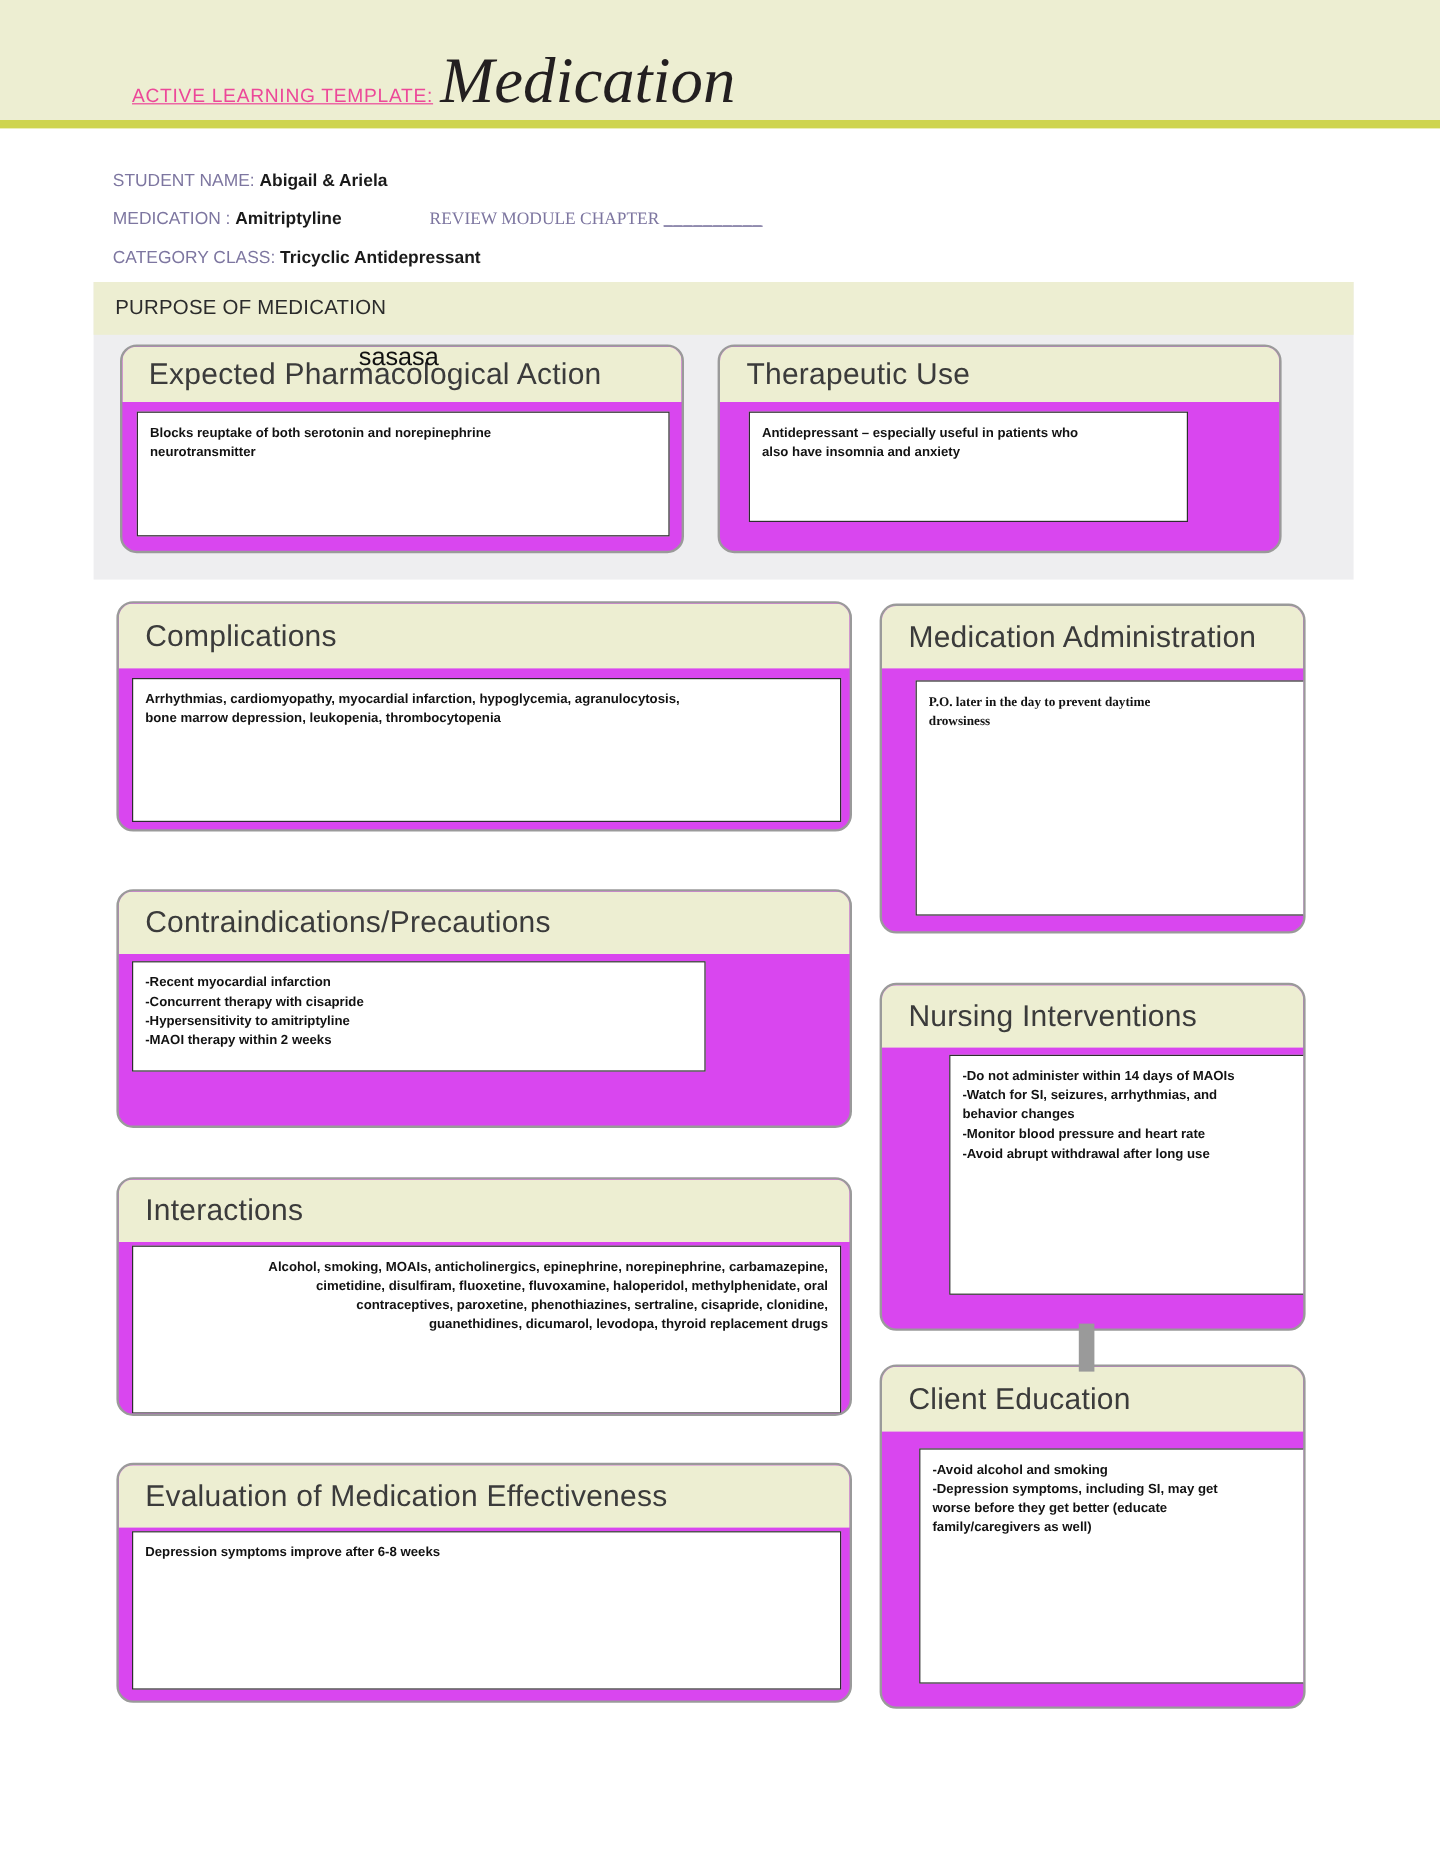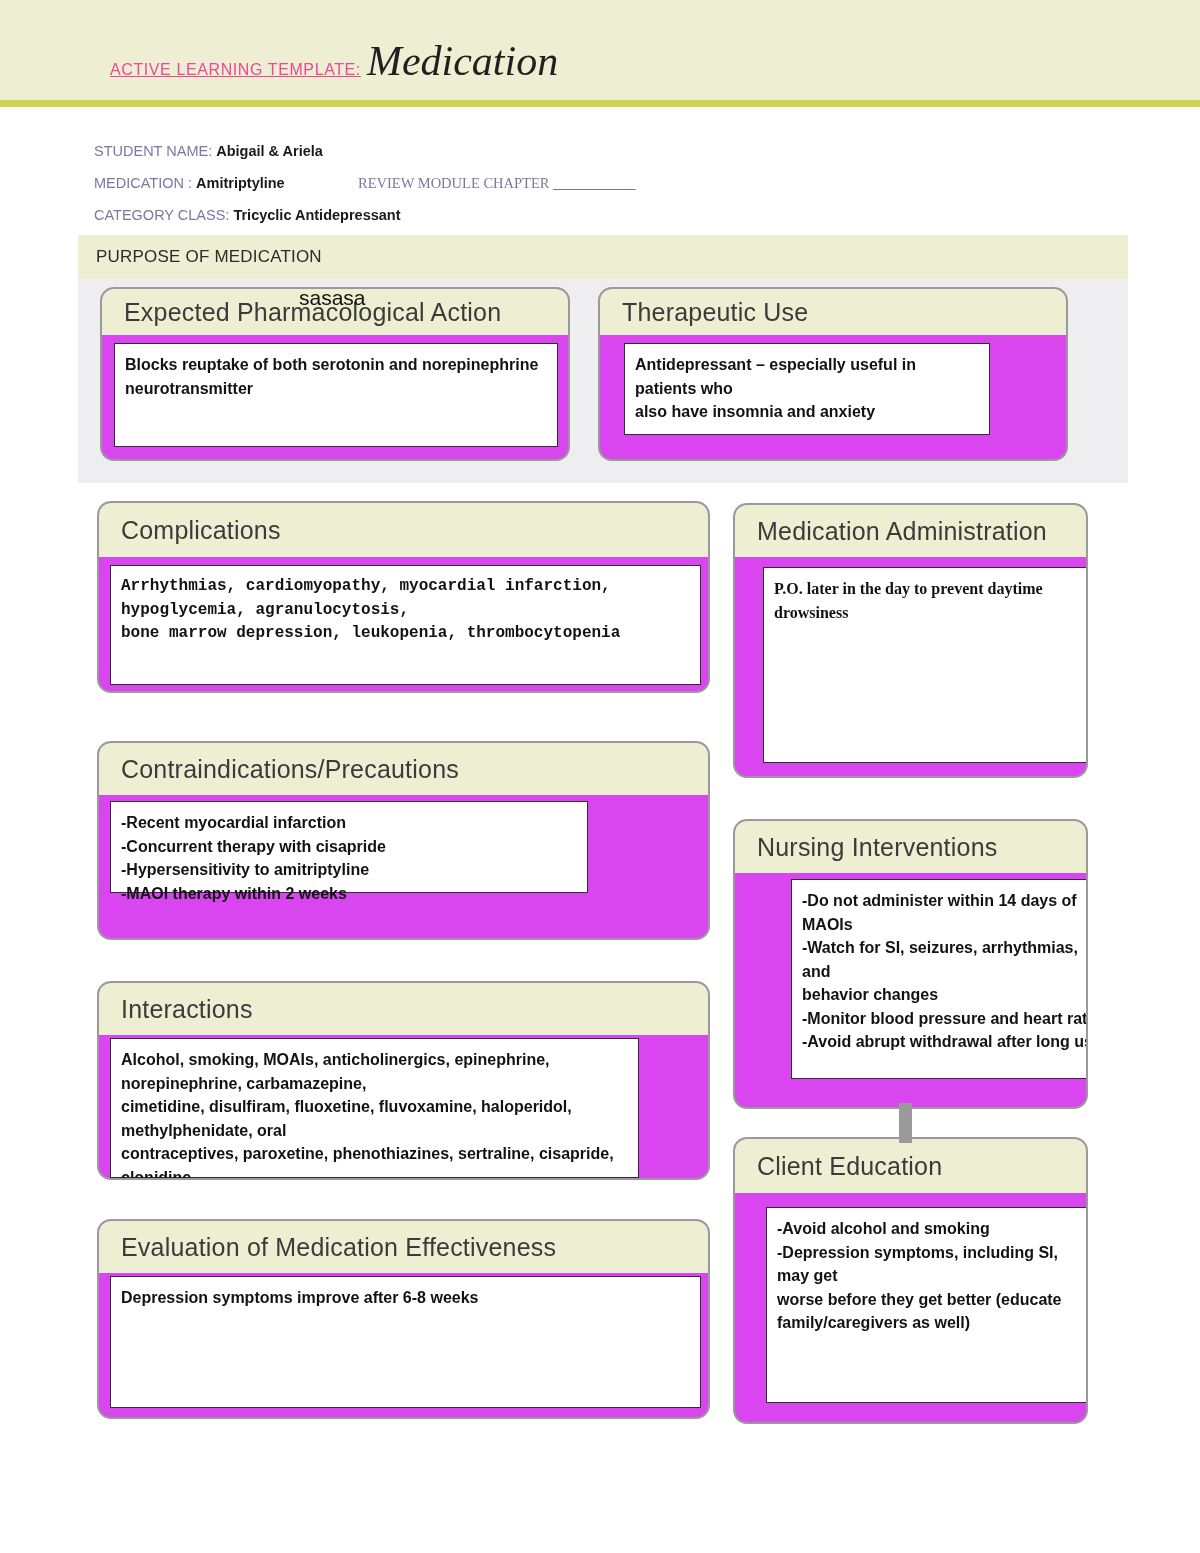--- a/index.html
+++ b/index.html
@@ -42,21 +42,21 @@
     font-family: "Liberation Sans", sans-serif;
     font-size: 16px;
     letter-spacing: 0.6px;
     color: #ec4899;
     font-weight: 400;
     text-decoration: underline;
   }
   .alt-main {
     font-family: "Liberation Serif", serif;
     font-style: italic;
-    font-size: 42px;
+    font-size: 54px;
     color: #231f20;
     margin-left: 6px;
     line-height: 1;
   }
 
   
   .meta {
     position: absolute;
     left: 94px;
     font-size: 14.5px;
@@ -137,21 +137,21 @@
     white-space: nowrap;
   }
   .card-body {
     position: absolute;
     border: 1.6px solid #2e2e2e;
     background: #ffffff;
     box-sizing: border-box;
     padding: 9px 10px 6px 10px;
   }
   .body-text {
-    font-size: 16px;
+    font-size: 11px;
     line-height: 1.47;
     color: #121212;
     font-weight: bold;
     white-space: pre-line;
   }
 
   
   .overlay-note {
     position: absolute;
     left: 299px;
@@ -223,21 +223,21 @@
 also have insomnia and anxiety</div>
   </div>
 </div>
 
 <div class="overlay-note">sasasa</div>
 
 <div class="card" style="left:97px; top:501px; width:613px; height:192px;">
   <div class="card-head" style="height:54px;">
     <span class="card-head-title">Complications</span>
   </div>
-  <div class="card-body" style="left:11px; top:62px; width:591px; height:120px;font-family:Liberation Mono, monospace;">
+  <div class="card-body" style="left:11px; top:62px; width:591px; height:120px;">
     <div class="body-text">Arrhythmias, cardiomyopathy, myocardial infarction, hypoglycemia, agranulocytosis,
 bone marrow depression, leukopenia, thrombocytopenia</div>
   </div>
 </div>
 
 <div class="card" style="left:97px; top:741px; width:613px; height:199px;">
   <div class="card-head" style="height:52px;">
     <span class="card-head-title">Contraindications/Precautions</span>
   </div>
   <div class="card-body" style="left:11px; top:58px; width:478px; height:92px;">
@@ -245,21 +245,21 @@
 -Concurrent therapy with cisapride
 -Hypersensitivity to amitriptyline
 -MAOI therapy within 2 weeks</div>
   </div>
 </div>
 
 <div class="card" style="left:97px; top:981px; width:613px; height:199px;">
   <div class="card-head" style="height:52px;">
     <span class="card-head-title">Interactions</span>
   </div>
-  <div class="card-body" style="left:11px; top:55px; width:529px; height:140px;">
+  <div class="card-body" style="left:11px; top:55px; width:591px; height:140px;text-align:right;">
     <div class="body-text">Alcohol, smoking, MOAIs, anticholinergics, epinephrine, norepinephrine, carbamazepine,
 cimetidine, disulfiram, fluoxetine, fluvoxamine, haloperidol, methylphenidate, oral
 contraceptives, paroxetine, phenothiazines, sertraline, cisapride, clonidine,
 guanethidines, dicumarol, levodopa, thyroid replacement drugs</div>
   </div>
 </div>
 
 <div class="card" style="left:97px; top:1219px; width:613px; height:200px;">
   <div class="card-head" style="height:52px;">
     <span class="card-head-title">Evaluation of Medication Effectiveness</span>

